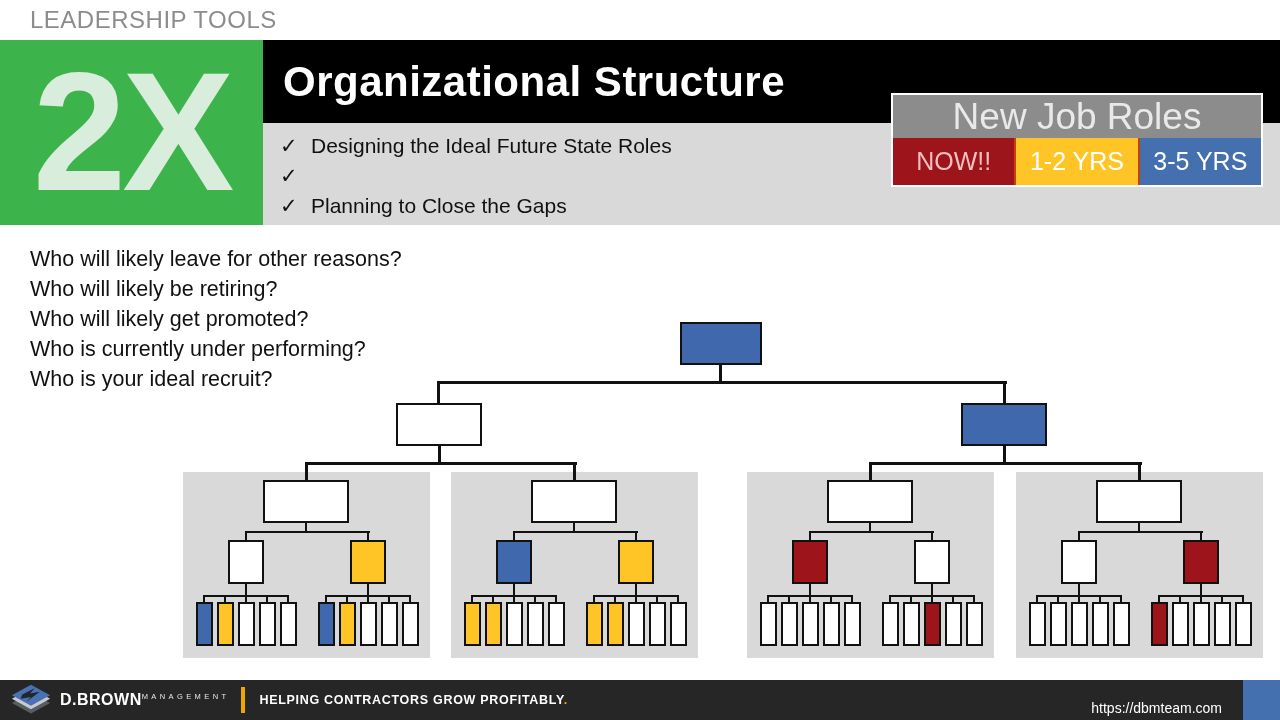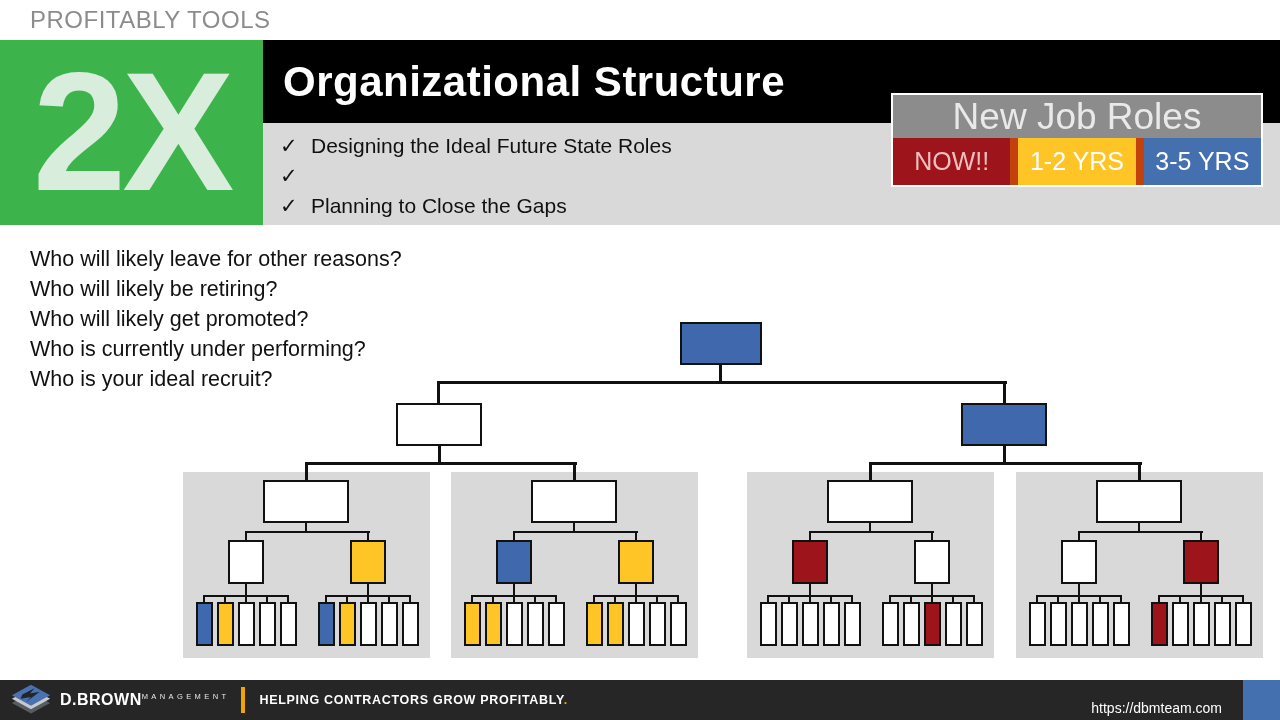--- a/index.html
+++ b/index.html
@@ -38,21 +38,21 @@
     position:absolute; left:891px; top:93px; width:372px;
     border:2px solid #fff;
   }
   .legend-title {
     height:43px; line-height:43px; text-align:center; font-size:37px;
   }
   .legend-row { display:flex; height:47px; }
   .legend-cell {
     flex:1; text-align:center; line-height:47px; font-size:25px;
   }
-  .legend-cell + .legend-cell { border-left:8px solid #c2410c; }
+  .legend-cell + .legend-cell { border-left:2px solid #c2410c; }
   
   .questions { position:absolute; left:30px; top:244px; }
   .questions p { font-size:21.5px; line-height:30px; color:#111; }
   
   .orgchart { position:absolute; left:0; top:0; width:1280px; height:720px; }
   .orgchart .panel { position:absolute; }
   .orgchart .line { position:absolute; background:#111; }
   .orgchart .box { position:absolute; border:2px solid #111; background:#fff; }
   
   .footer {
@@ -71,21 +71,21 @@
     position:absolute; right:58px; top:8px; height:40px; display:flex; align-items:center;
     color:#fff; font-size:14px;
   }
   .corner-block { position:absolute; right:0; top:0; width:37px; height:40px; }
 </style>
 </head>
 <body>
 
 <div class="slide">
 
-  <div class="kicker">PROFITABLY TOOLS</div>
+  <div class="kicker">LEADERSHIP TOOLS</div>
 
   <div class="green-box" style="background: rgb(60, 180, 75);">
     <span style="color: rgb(217, 237, 220);">2X</span>
   </div>
 
   <div class="title-bar" style="background: rgb(0, 0, 0);">
     <h1>Organizational Structure</h1>
   </div>
 
   <div class="check-bar" style="background: rgb(217, 217, 217);">

